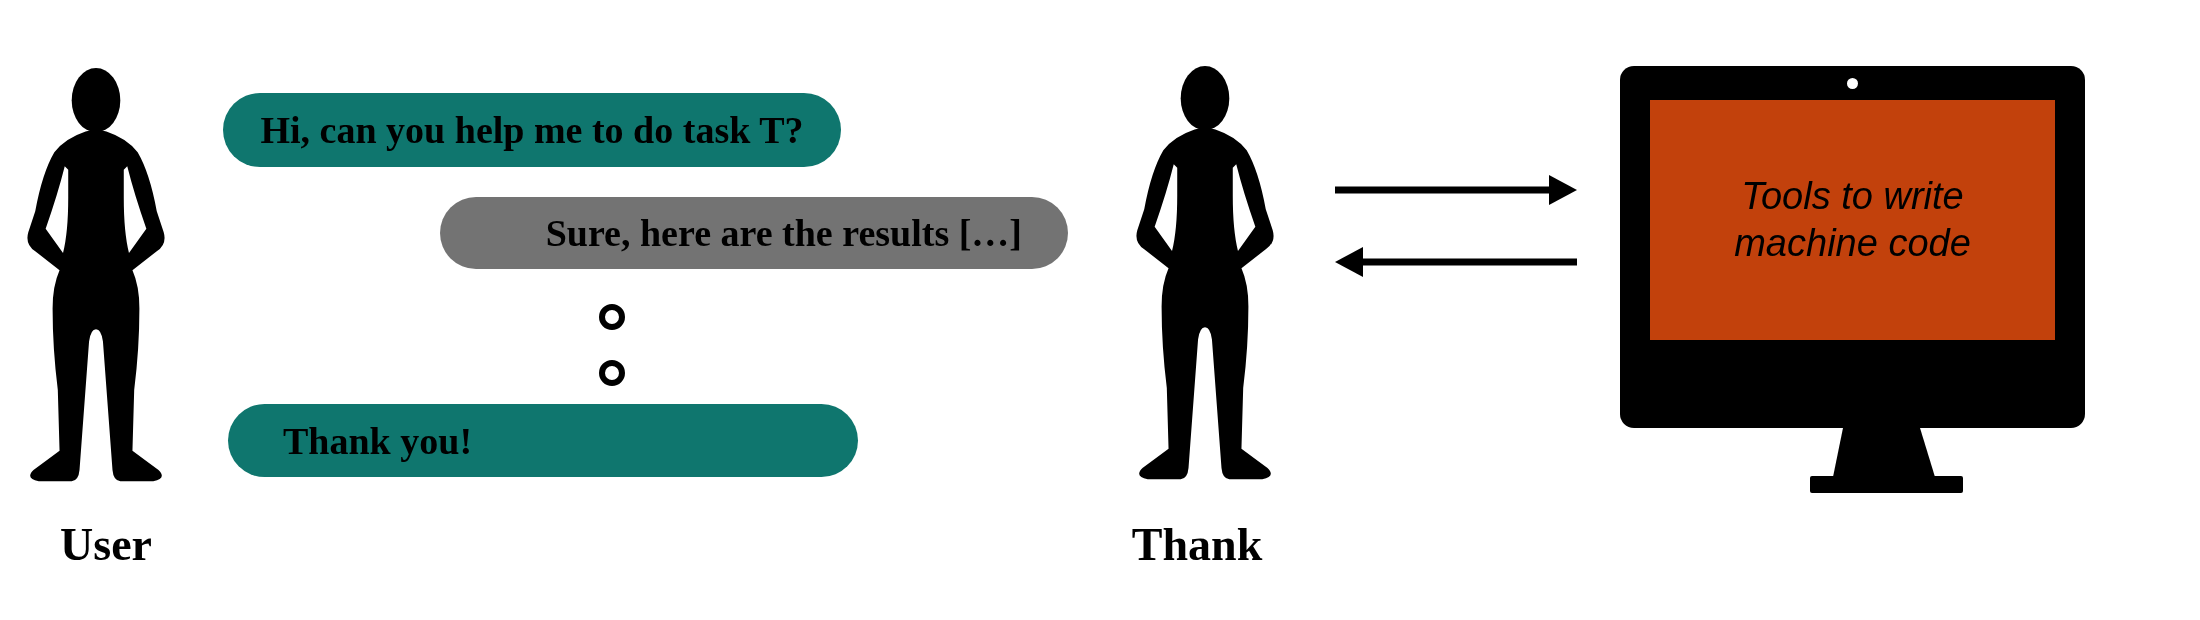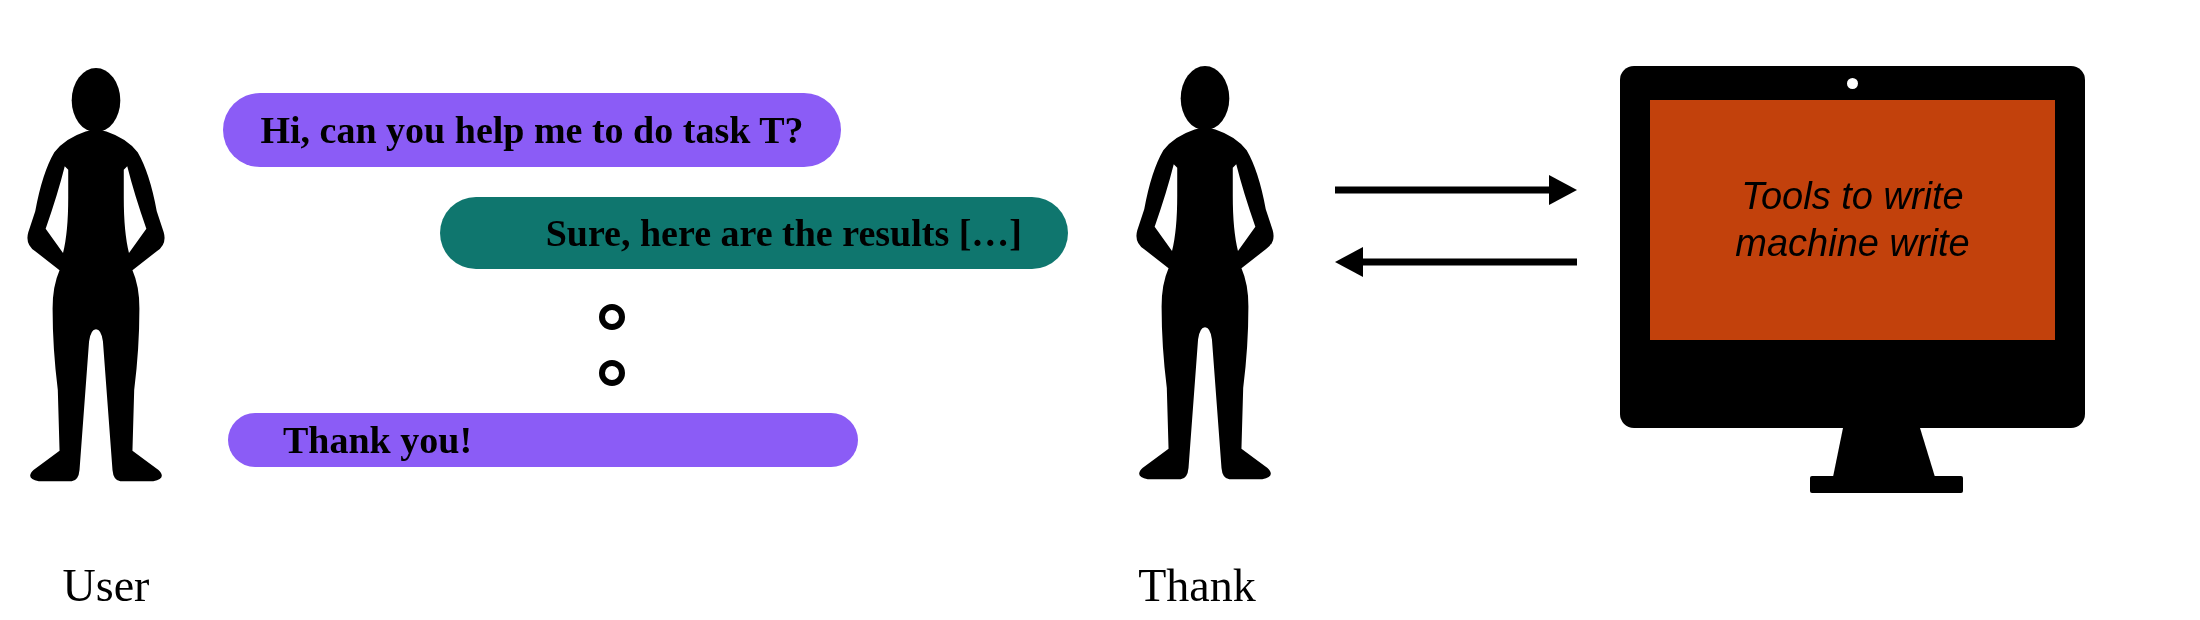--- a/index.html
+++ b/index.html
@@ -6,36 +6,36 @@
   #canvas{
     position:relative;width:2200px;height:620px;background:#ffffff;
     overflow:hidden;font-family:"Liberation Serif", serif;
   }
   .abs{position:absolute;}
   
   .bubble{
     position:absolute;display:flex;align-items:center;
     font-weight:bold;font-size:38px;color:#000;white-space:nowrap;
   }
-  .bubble.dark{background:#8b5cf6;}
-  .bubble.light{background:#0f766e;}
+  .bubble.dark{background:#0f766e;}
+  .bubble.light{background:#737373;}
   #bubble-1{left:223px;top:93px;width:618px;height:74px;border-radius:37px;justify-content:center;}
   #bubble-2{left:440px;top:197px;width:628px;height:72px;border-radius:36px;justify-content:flex-end;padding-right:46px;box-sizing:border-box;}
-  #bubble-3{left:228px;top:413px;width:630px;height:54px;border-radius:37px;justify-content:flex-start;padding-left:55px;box-sizing:border-box;}
+  #bubble-3{left:228px;top:404px;width:630px;height:73px;border-radius:37px;justify-content:flex-start;padding-left:55px;box-sizing:border-box;}
   
   .ring{
     position:absolute;width:14px;height:14px;border:6px solid #000;
     border-radius:50%;background:#fff;
   }
   #dot-1{left:599px;top:304px;}
   #dot-2{left:599px;top:360px;}
   
   .actor-label{
-    position:absolute;top:559px;transform:translateX(-50%);
-    font-weight:normal;font-size:46px;color:#000;white-space:nowrap;
+    position:absolute;top:518px;transform:translateX(-50%);
+    font-weight:bold;font-size:46px;color:#000;white-space:nowrap;
   }
   #label-user{left:106px;}
   #label-wizard{left:1197px;}
   #label-machine{left:1885px;}
   
   .person{position:absolute;width:200px;height:434px;}
   #person-user{left:-4px;top:62px;}
   #person-wizard{left:1105px;top:60px;}
   
   .arrow{position:absolute;width:242px;height:36px;}
@@ -125,21 +125,21 @@
   </svg>
   <svg class="arrow" id="arrow-left" viewBox="0 0 242 36">
     <line x1="26" y1="18" x2="242" y2="18" stroke="#000" stroke-width="7"></line>
     <polygon points="28,3 0,18 28,33" fill="#000"></polygon>
   </svg>
 
   <div class="abs" id="monitor-body"></div>
   <div class="abs" id="monitor-screen">
     <div id="screen-text">
       <div>Tools to write</div>
-      <div>machine write</div>
+      <div>machine code</div>
     </div>
   </div>
   <div class="abs" id="camera-dot"></div>
   <div class="abs" id="monitor-neck"></div>
   <div class="abs" id="monitor-base"></div>
 
   <div class="actor-label" id="label-user">User</div>
   <div class="actor-label" id="label-wizard">Thank</div>
 
 </div>

